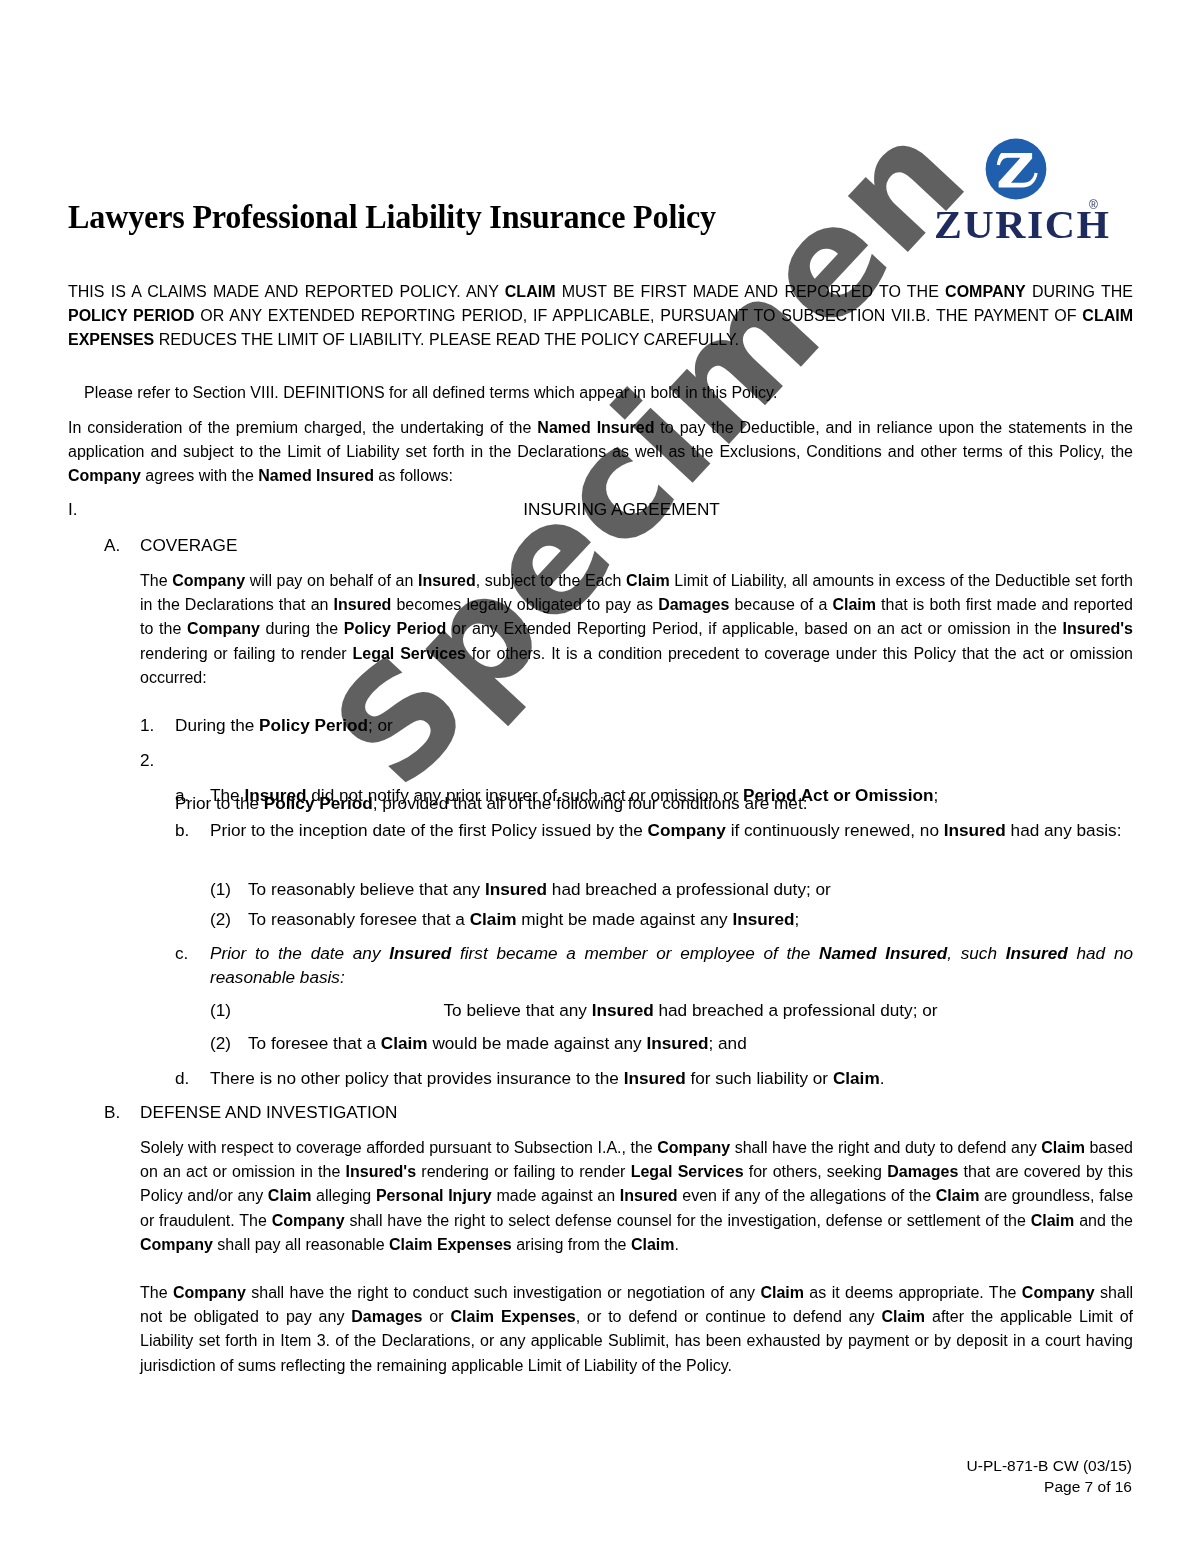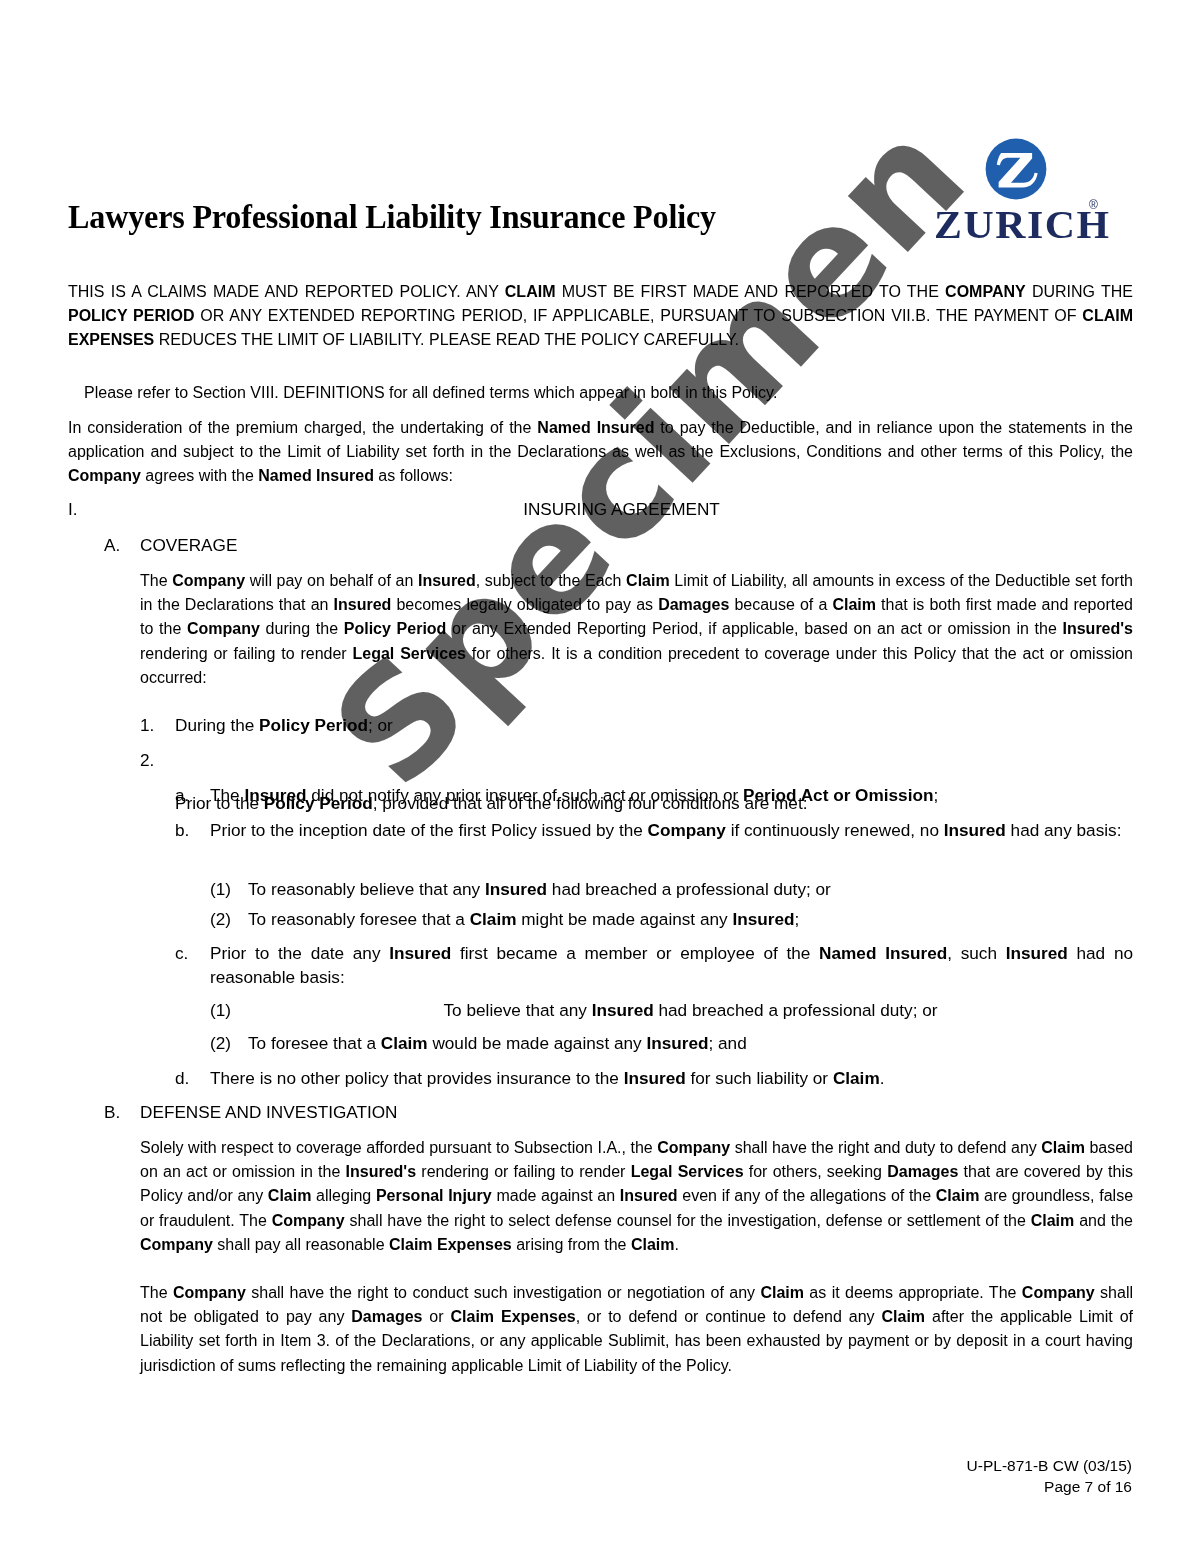--- a/index.html
+++ b/index.html
@@ -225,21 +225,21 @@
       <span class="tx nojust" style="padding-left:38px; display:block;">To reasonably believe that any <b>Insured</b> had breached a professional duty; or</span>
     </div>
 
     <div class="row" style="left:210px; top:907px; width:923px;">
       <span class="mk">(2)</span>
       <span class="tx nojust" style="padding-left:38px; display:block;">To reasonably foresee that a <b>Claim</b> might be made against any <b>Insured</b>;</span>
     </div>
 
     <div class="row" style="left:175px; top:941px; width:958px;">
       <span class="mk">c.</span>
-      <span class="tx" style="padding-left:35px; display:block;">Prior to the date any <b>Insured</b> first became a member or employee of the <b>Named Insured</b>, such <b>Insured</b> had no reasonable basis:</span>
+      <span class="tx" style="padding-left:35px; display:block;font-style:italic;">Prior to the date any <b>Insured</b> first became a member or employee of the <b>Named Insured</b>, such <b>Insured</b> had no reasonable basis:</span>
     </div>
 
     <div class="row" style="left:210px; top:998px; width:923px;">
       <span class="mk">(1)</span>
       <span class="tx nojust" style="padding-left:38px; display:block;text-align:center;">To believe that any <b>Insured</b> had breached a professional duty; or</span>
     </div>
 
     <div class="row" style="left:210px; top:1031px; width:923px;">
       <span class="mk">(2)</span>
       <span class="tx nojust" style="padding-left:38px; display:block;">To foresee that a <b>Claim</b> would be made against any <b>Insured</b>; and</span>

